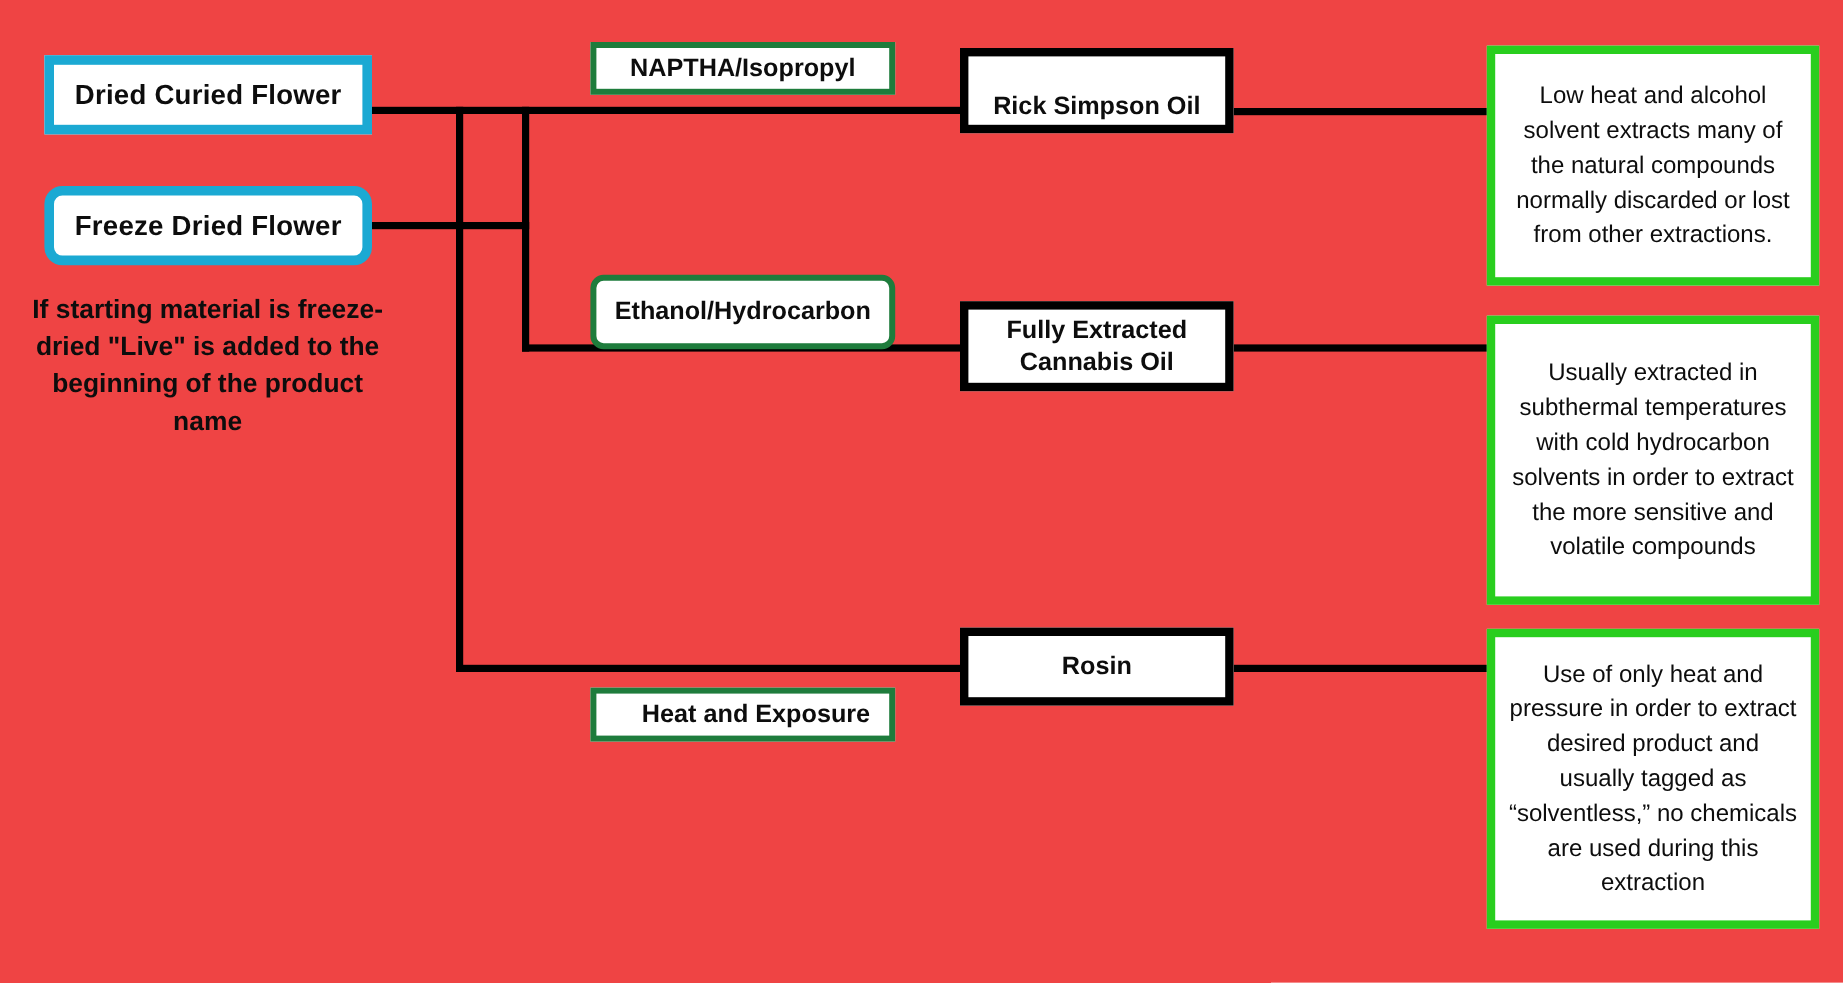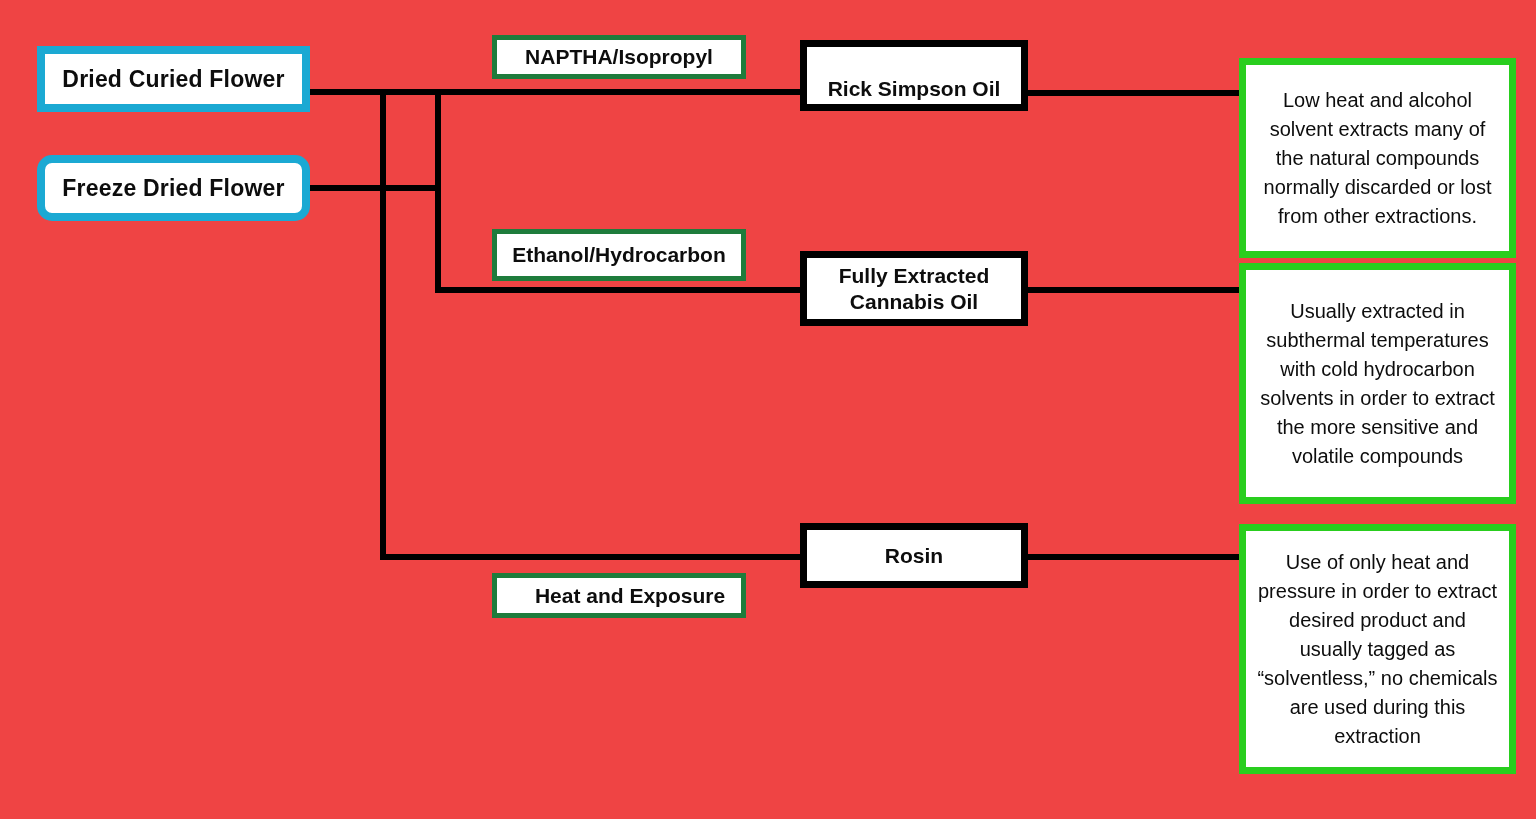--- a/index.html
+++ b/index.html
@@ -78,42 +78,45 @@
   <div class="edge" style="left:1028px; top:287px; width:212px; height:6px;"></div>
   <div class="edge" style="left:1028px; top:554px; width:212px; height:6px;"></div>
 
   <div class="node source-box" style="left:37px; top:46px; width:273px; height:66px;">
     <span>Dried Curied Flower</span>
   </div>
   <div class="node source-box" style="left:37px; top:155px; width:273px; height:66px;border-radius:15px;">
     <span>Freeze Dried Flower</span>
   </div>
 
+  <div class="note-text" style="left:22px; top:242px; width:302px;">
+    <span>If starting material is freeze-dried "Live" is added to the beginning of the product name</span>
+  </div>
 
   <div class="node method-box" style="left:492px; top:35px; width:254px; height:44px;">
     <span>NAPTHA/Isopropyl</span>
   </div>
-  <div class="node method-box" style="left:492px; top:229px; width:254px; height:52px;">
+  <div class="node method-box" style="left:492px; top:229px; width:254px; height:62px;border-radius:11px;">
     <span>Ethanol/Hydrocarbon</span>
   </div>
   <div class="node method-box" style="left:492px; top:573px; width:254px; height:45px;padding-left:22px;">
     <span>Heat and Exposure</span>
   </div>
 
   <div class="node product-box" style="left:800px; top:40px; width:228px; height:71px;align-items:flex-end;">
     <span>Rick Simpson Oil</span>
   </div>
   <div class="node product-box" style="left:800px; top:251px; width:228px; height:75px;">
     <span>Fully Extracted Cannabis Oil</span>
   </div>
   <div class="node product-box" style="left:800px; top:523px; width:228px; height:65px;">
     <span>Rosin</span>
   </div>
 
-  <div class="node desc-box" style="left:1239px; top:38px; width:277px; height:200px;margin-top:20px;">
+  <div class="node desc-box" style="left:1239px; top:38px; width:277px; height:200px;">
     <span>Low heat and alcohol solvent extracts many of the natural compounds normally discarded or lost from other extractions.</span>
   </div>
   <div class="node desc-box" style="left:1239px; top:263px; width:277px; height:241px;">
     <span>Usually extracted in subthermal temperatures with cold hydrocarbon solvents in order to extract the more sensitive and volatile compounds</span>
   </div>
   <div class="node desc-box" style="left:1239px; top:524px; width:277px; height:250px;align-items:center;">
     <span>Use of only heat and pressure in order to extract desired product and usually tagged as “solventless,” no chemicals are used during this extraction</span>
   </div>
 
 </div>

